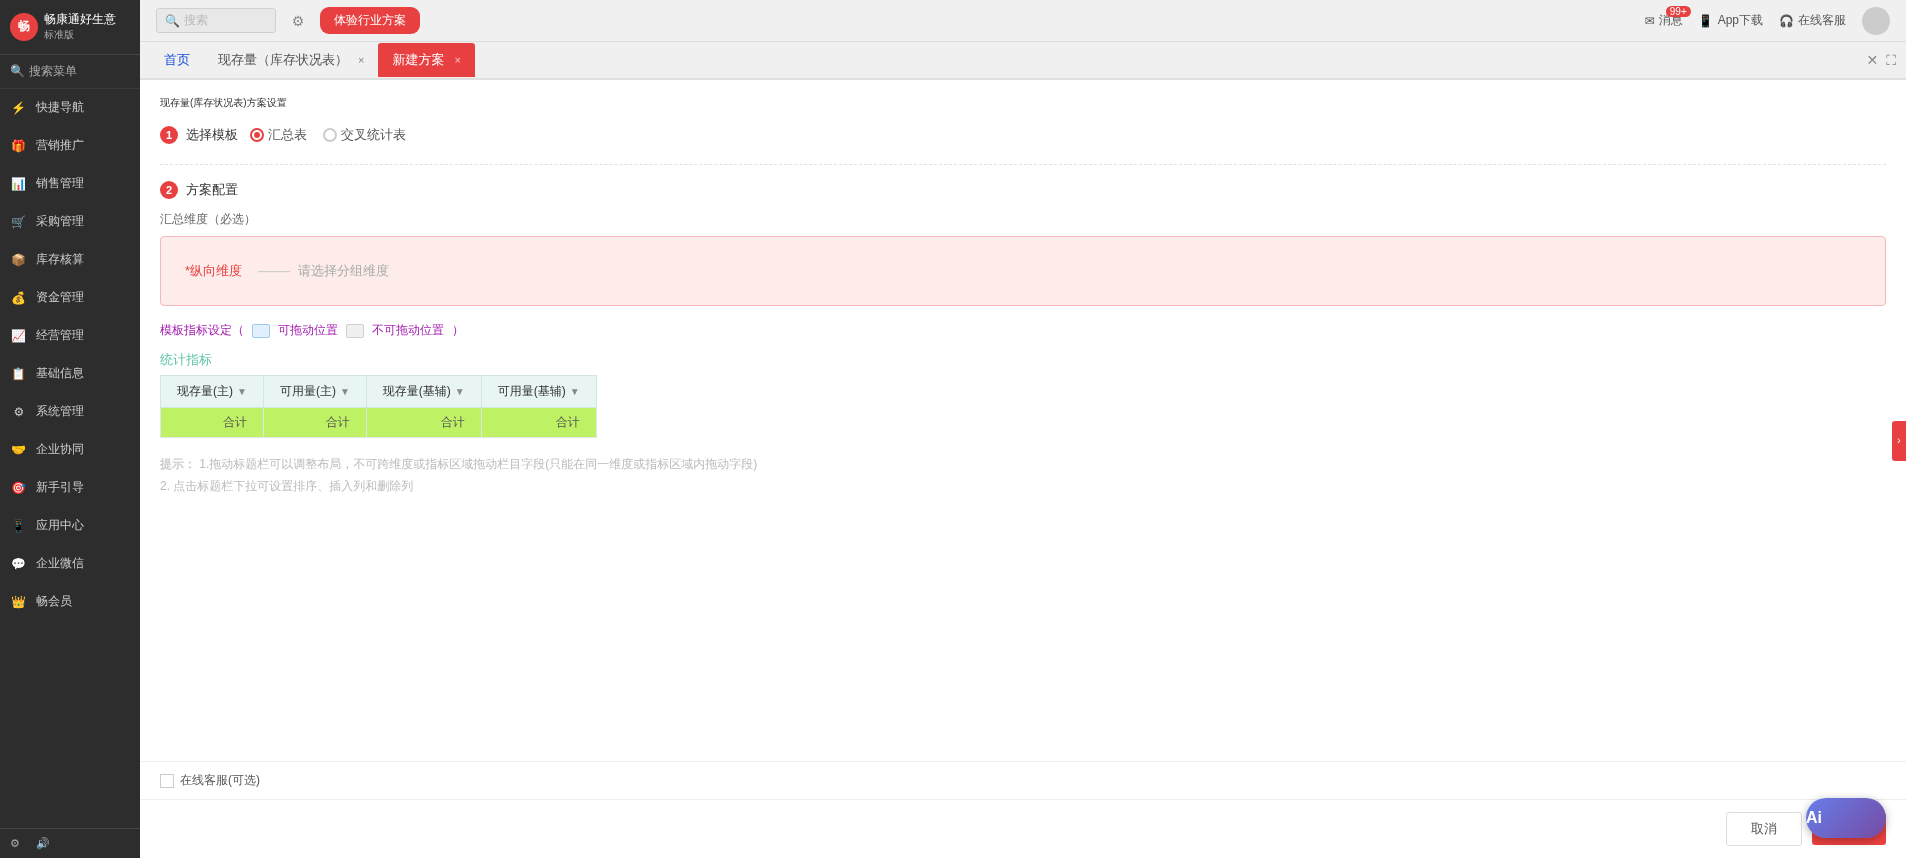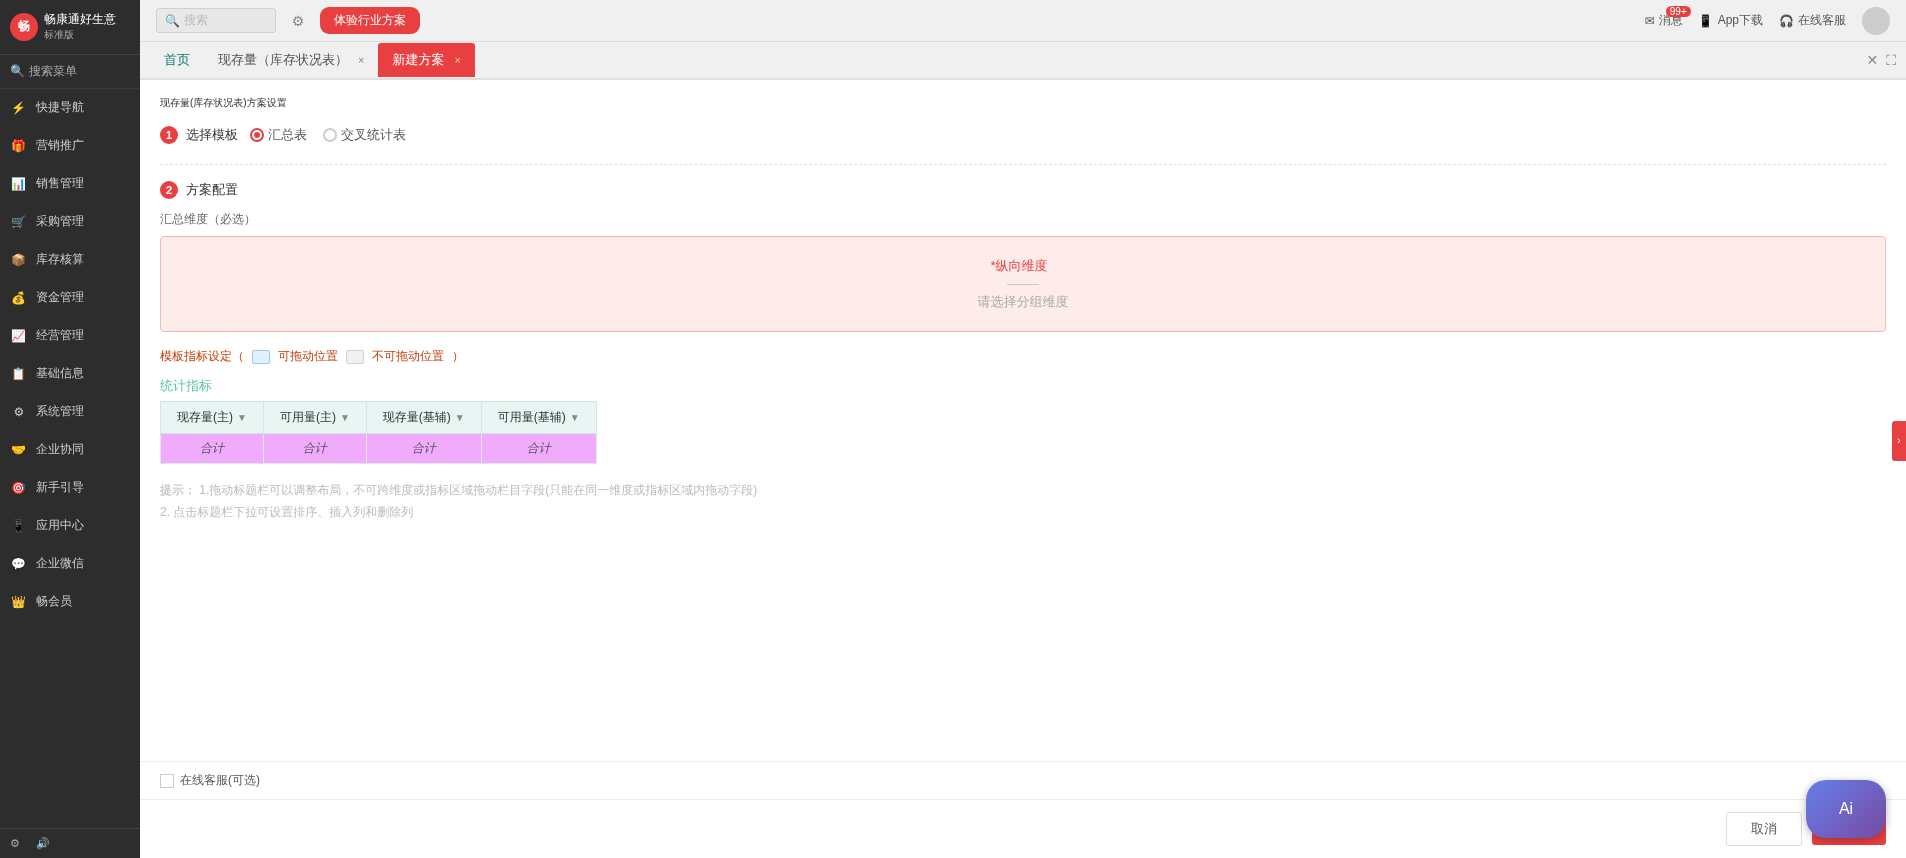--- a/index.html
+++ b/index.html
@@ -124,21 +124,21 @@
       white-space: nowrap;
     }
     .tab.active {
       background: #e84040; color: white;
       border-radius: 3px 3px 0 0;
     }
     .tab .close-btn {
       font-size: 11px; cursor: pointer; opacity: 0.7;
       margin-left: 4px;
     }
-    .tab-home { color: #0f766e; }
+    .tab-home { color: #1d4ed8; }
     .tabbar-expand {
       margin-left: auto; display: flex; align-items: center; gap: 8px; color: #888;
     }
 
     
     .content {
       flex: 1; overflow-y: auto; background: #fff;
       padding: 16px 20px;
       position: relative;
     }
@@ -179,50 +179,48 @@
 
     
     .required-area {
       background: #fdecea;
       border: 1px solid #f5b8b8;
       border-radius: 4px;
       padding: 20px 24px;
       min-height: 70px;
       display: flex; align-items: center;
       margin-bottom: 16px;
-      flex-direction: column;
     }
     .required-field {
       color: #e84040; font-size: 13px; margin-right: 8px;
     }
     .required-dash { color: #ccc; margin: 0 8px; font-size: 16px; }
     .required-placeholder { color: #aaa; font-size: 13px; }
 
     
-    .indicator-row { display: flex; align-items: center; gap: 8px; margin-bottom: 12px; font-size: 12px; color: #c2410c; }
+    .indicator-row { display: flex; align-items: center; gap: 8px; margin-bottom: 12px; font-size: 12px; color: #a21caf; }
     .indicator-box {
       width: 18px; height: 14px; background: #e0f0ff; border: 1px solid #a0c8e8;
       border-radius: 2px; display: inline-block;
     }
     .indicator-box.grey { background: #f0f0f0; border-color: #d0d0d0; }
 
     
     .stats-section { margin-top: 8px; }
     .stats-label { color: #5ec4a8; font-size: 13px; margin-bottom: 6px; }
     .stats-table { border-collapse: collapse; }
     .stats-table th {
       background: #e8f5f3; color: #333; font-size: 12px; font-weight: 500;
       padding: 7px 16px; border: 1px solid #d0e8e5;
       text-align: center; white-space: nowrap;
     }
     .stats-table td {
-      background: #f0abfc; color: #555; font-size: 12px;
+      background: #bef264; color: #555; font-size: 12px;
       padding: 6px 16px; border: 1px solid #e0e8e6;
-      text-align: center;
-      font-style: italic;
+      text-align: right;
     }
     .col-dropdown { display: inline-flex; align-items: center; gap: 4px; }
     .col-dropdown-arrow { font-size: 10px; color: #888; }
 
     
     .tips-section { margin-top: 16px; color: #bbb; font-size: 12px; line-height: 1.8; }
     .tips-section strong { color: #ccc; }
 
     
     .save-row {
@@ -261,25 +259,25 @@
       position: absolute; right: 0; top: 50%;
       width: 14px; height: 40px; background: #e84040;
       border-radius: 3px 0 0 3px;
       display: flex; align-items: center; justify-content: center;
       cursor: pointer; color: white; font-size: 10px;
     }
 
     
     .ai-bubble {
       position: fixed; right: 20px; bottom: 20px;
-      width: 80px; height: 58px;
+      width: 80px; height: 40px;
       background: linear-gradient(135deg, #667eea, #764ba2);
       border-radius: 20px;
-      display: flex; align-items: center; justify-content: center;
-      color: white; font-size: 16px; font-weight: normal;
+      display: flex; align-items: center; 
+      color: white; font-size: 16px; font-weight: bold;
       cursor: pointer; box-shadow: 0 2px 8px rgba(0,0,0,0.3);
     }
   </style>
 </head>
 <body>
 
 <div class="sidebar">
   <div class="sidebar-logo">
     <div class="logo-icon">畅</div>
     <div>

